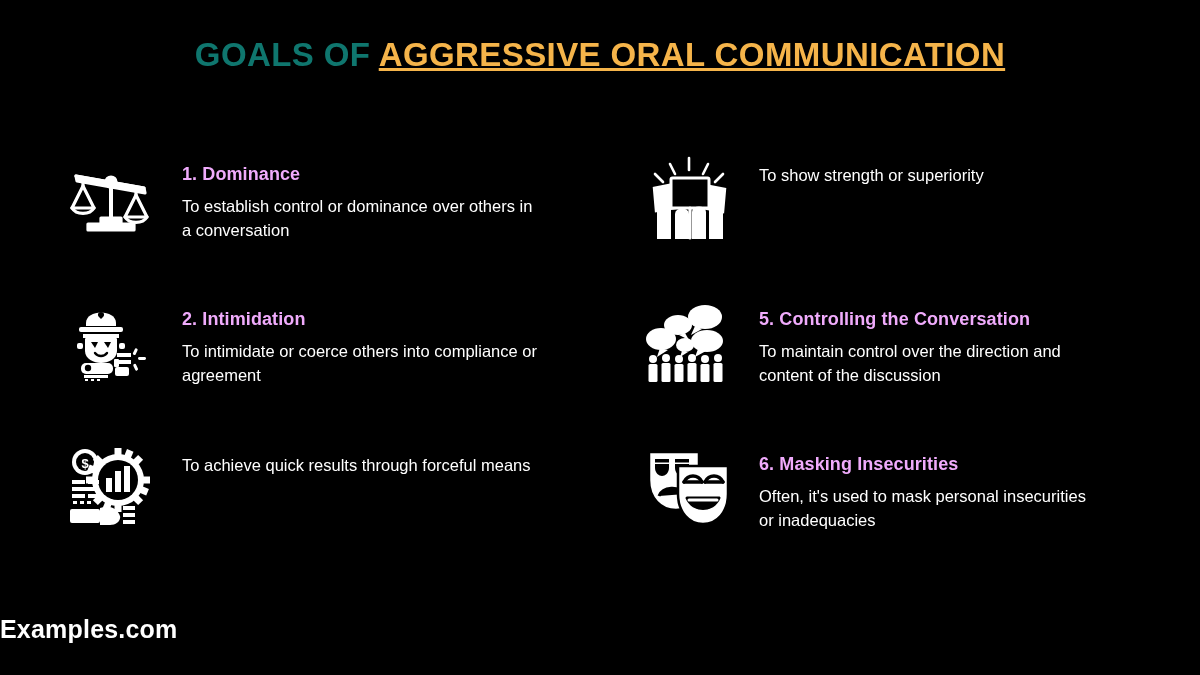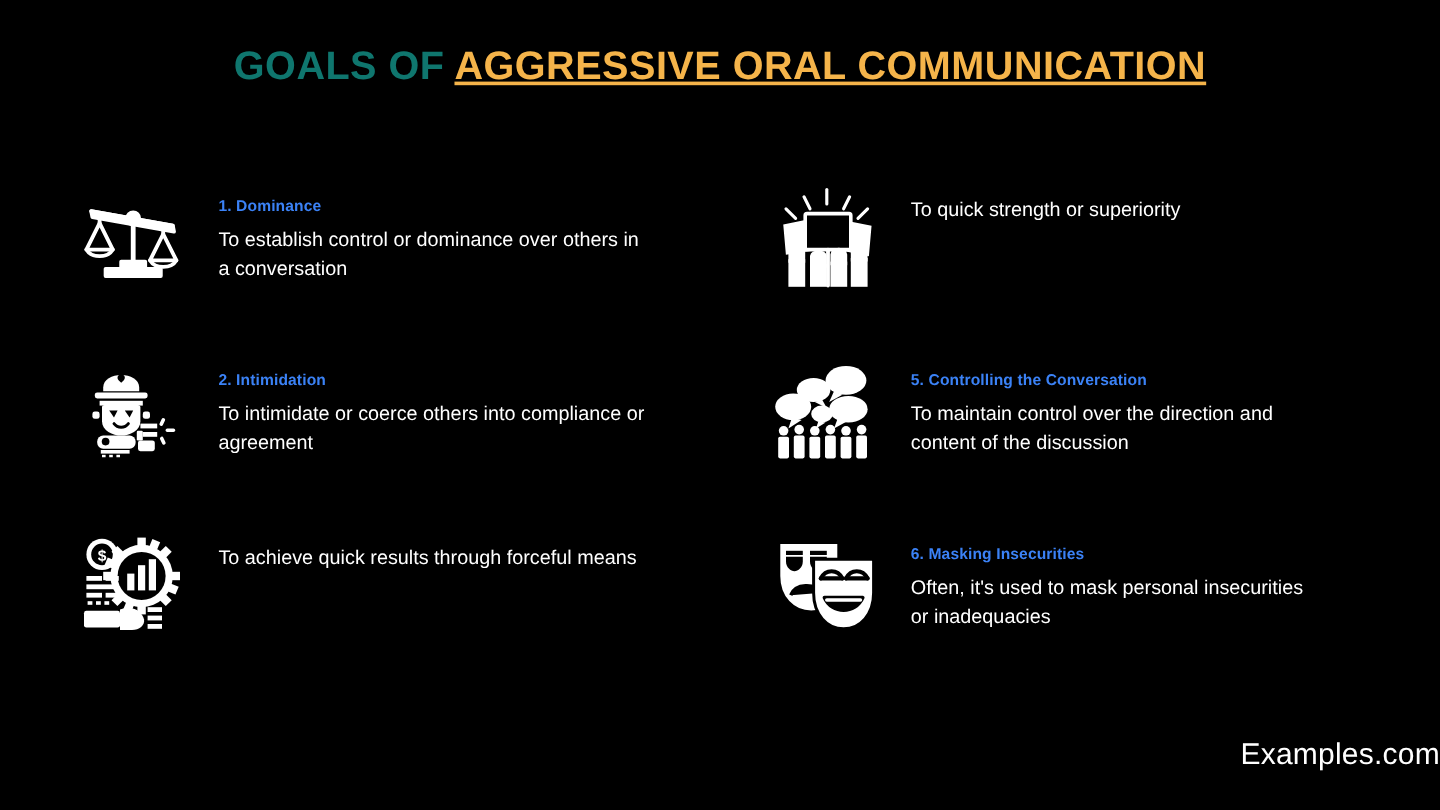--- a/index.html
+++ b/index.html
@@ -50,45 +50,45 @@
     min-width:100px;
     height:92px;
     display:flex;
     align-items:flex-start;
     justify-content:center;
     padding-top:6px;
   }
   .icon-box svg { display:block; }
   .texts { padding-top:14px; }
   .goal-title {
-    color:#3b82f6;
-    font-size:13px;
+    color:#f0abfc;
+    font-size:18px;
     font-weight:bold;
     letter-spacing:0.1px;
     line-height:1.2;
     margin-bottom:9px;
     white-space:nowrap;
   }
   .goal-desc {
     color:#ffffff;
     font-size:16.5px;
     font-weight:normal;
     line-height:1.45;
     max-width:360px;
   }
   .col-right .goal-desc { max-width:345px; }
 
   
   .footer {
     position:absolute;
     left:0; right:0;
     top:615px;
-    text-align:right;
+    text-align:left;
     font-size:25px;
-    font-weight:normal;
+    font-weight:bold;
     color:#ffffff;
     letter-spacing:0.2px;
   }
 </style>
 </head>
 <body>
 
 <div class="title-wrap">
   <div class="title">
     <span class="w">GOALS OF </span><span class="o">AGGRESSIVE ORAL COMMUNICATION</span>
@@ -148,21 +148,21 @@
         <rect x="12" y="61" width="12" height="21" fill="#ffffff" stroke="#ffffff" stroke-width="2"></rect>
         <path d="M30 58 C30 52 42 52 42 58 L42 66 L30 66 Z" fill="#ffffff" stroke="#ffffff" stroke-width="2"></path>
         <rect x="30" y="65" width="12" height="17" fill="#ffffff" stroke="#ffffff" stroke-width="2"></rect>
         <path d="M47 56 C47 50 59 50 59 56 L59 64 L47 64 Z" fill="#ffffff" stroke="#ffffff" stroke-width="2"></path>
         <rect x="47" y="63" width="12" height="19" fill="#ffffff" stroke="#ffffff" stroke-width="2"></rect>
         <path d="M64 53 C64 47 76 47 76 53 L76 61 L64 61 Z" fill="#ffffff" stroke="#ffffff" stroke-width="2"></path>
         <rect x="64" y="60" width="12" height="22" fill="#ffffff" stroke="#ffffff" stroke-width="2"></rect>
       </svg>
     </div>
     <div class="texts">
-      <div class="goal-desc">To quick strength or superiority</div>
+      <div class="goal-desc">To show strength or superiority</div>
     </div>
   </div>
 
   <div class="item col-left">
     <div class="icon-box">
       <svg width="84" height="80" viewBox="0 0 84 80" fill="#ffffff" stroke="none">
 
         <path d="M16 22 C16 8 46 8 46 22 L46 25 L16 25 Z"></path>
 
         <path d="M31 11 C28 11 27 14 29 16 L31 18 L33 16 C35 14 34 11 31 11 Z" fill="#000000"></path>

